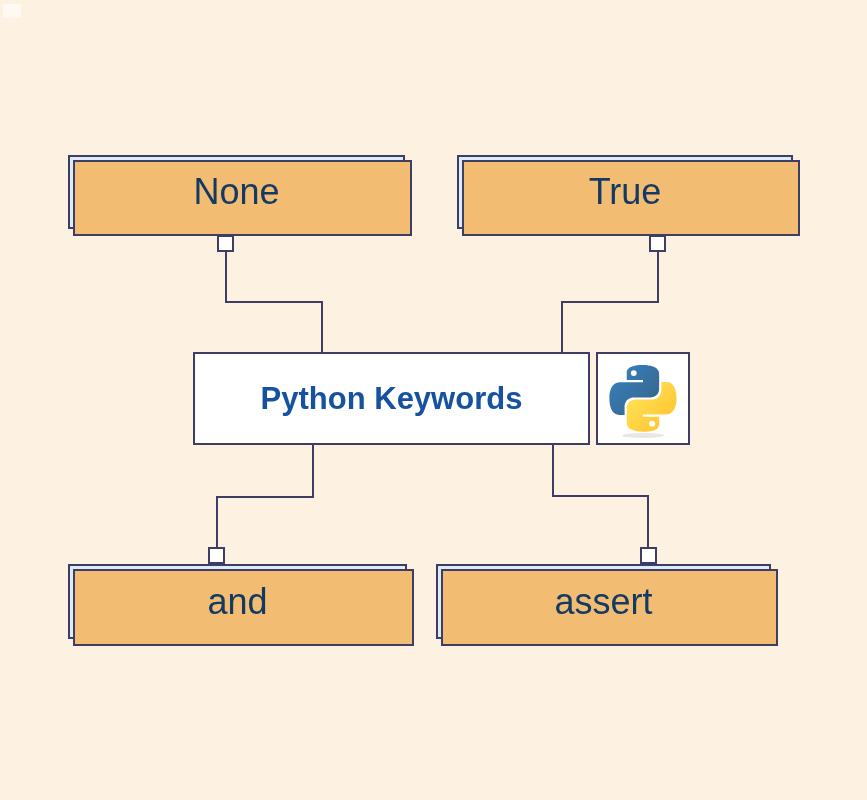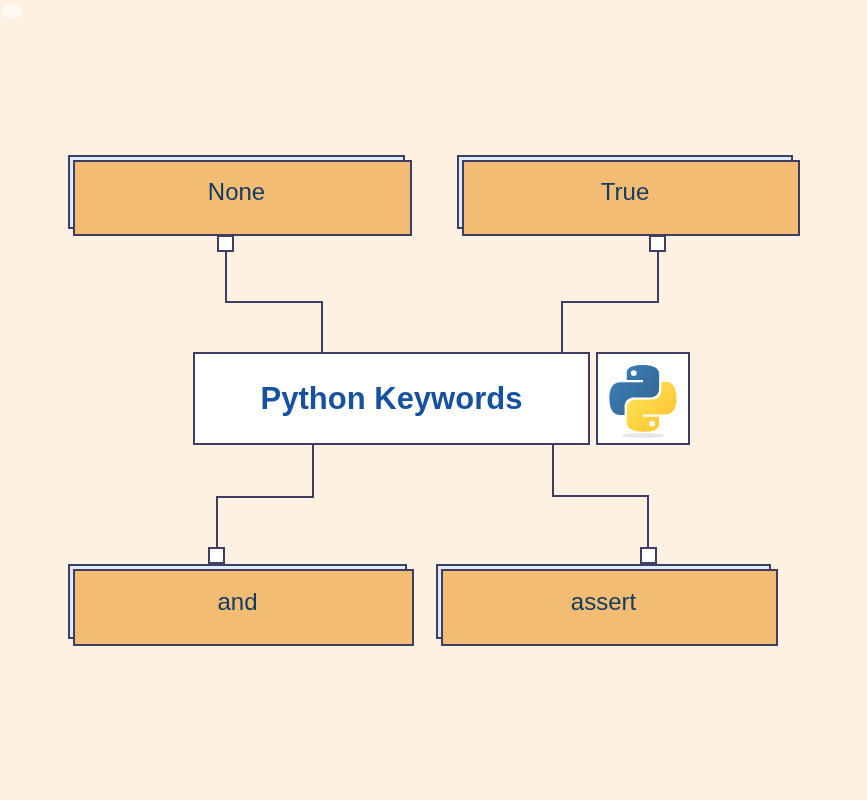--- a/index.html
+++ b/index.html
@@ -41,21 +41,21 @@
   .ln-assert-v2 { left:647px; top:495px; width:2px;  height:53px; }
 
   
   .kw-box {
     position: absolute;
     background: var(--node-fill, #ddecfb);
     border: 2px solid var(--node-border, #3e3d64);
     display: flex;
     align-items: center;
     justify-content: center;
-    font-size: 24px;
+    font-size: 36px;
     color: var(--keyword-text, #133a63);
     z-index: 2;
   }
   .kw-box::before {
     content: "";
     position: absolute;
     left: 3px; top: 3px;
     right: -9px; bottom: -9px;
     background: var(--node-shadow, #f2bc72);
     border: 2px solid var(--node-border, #3e3d64);

